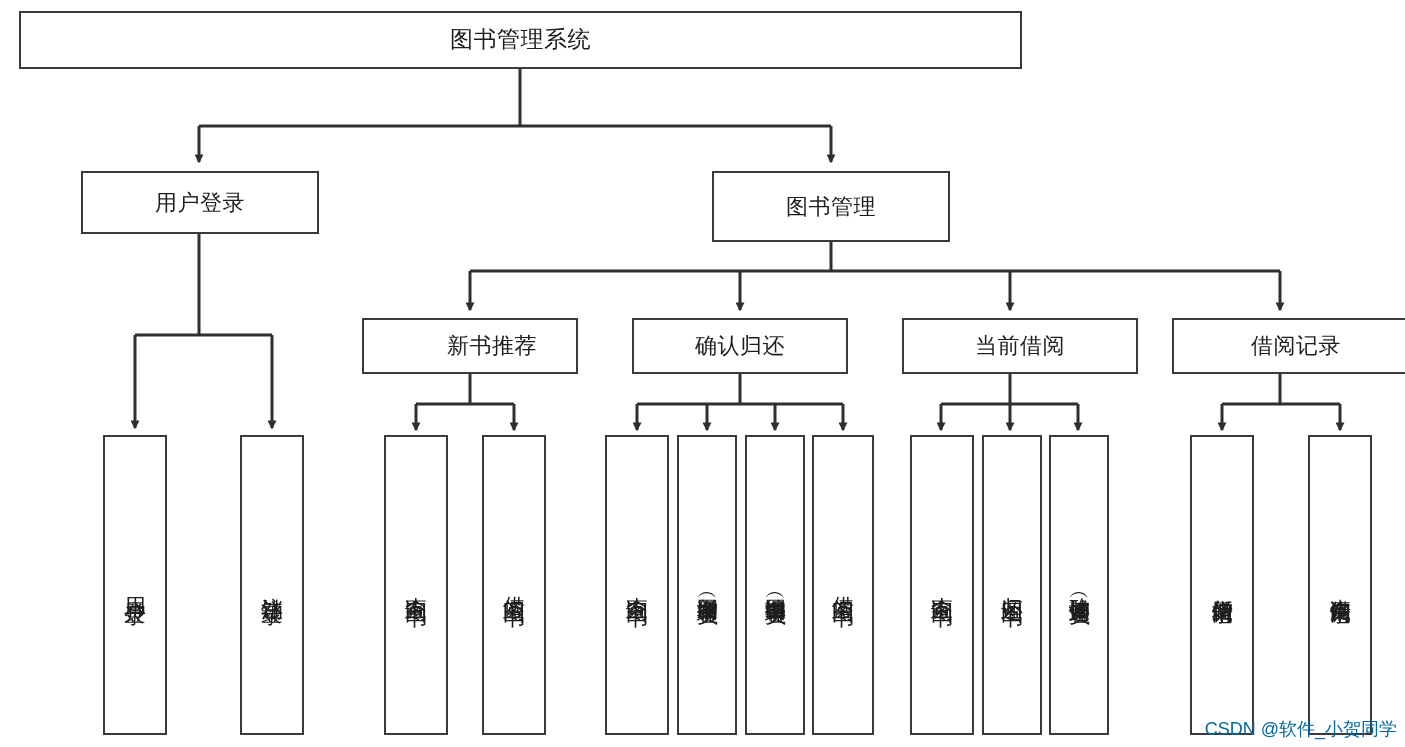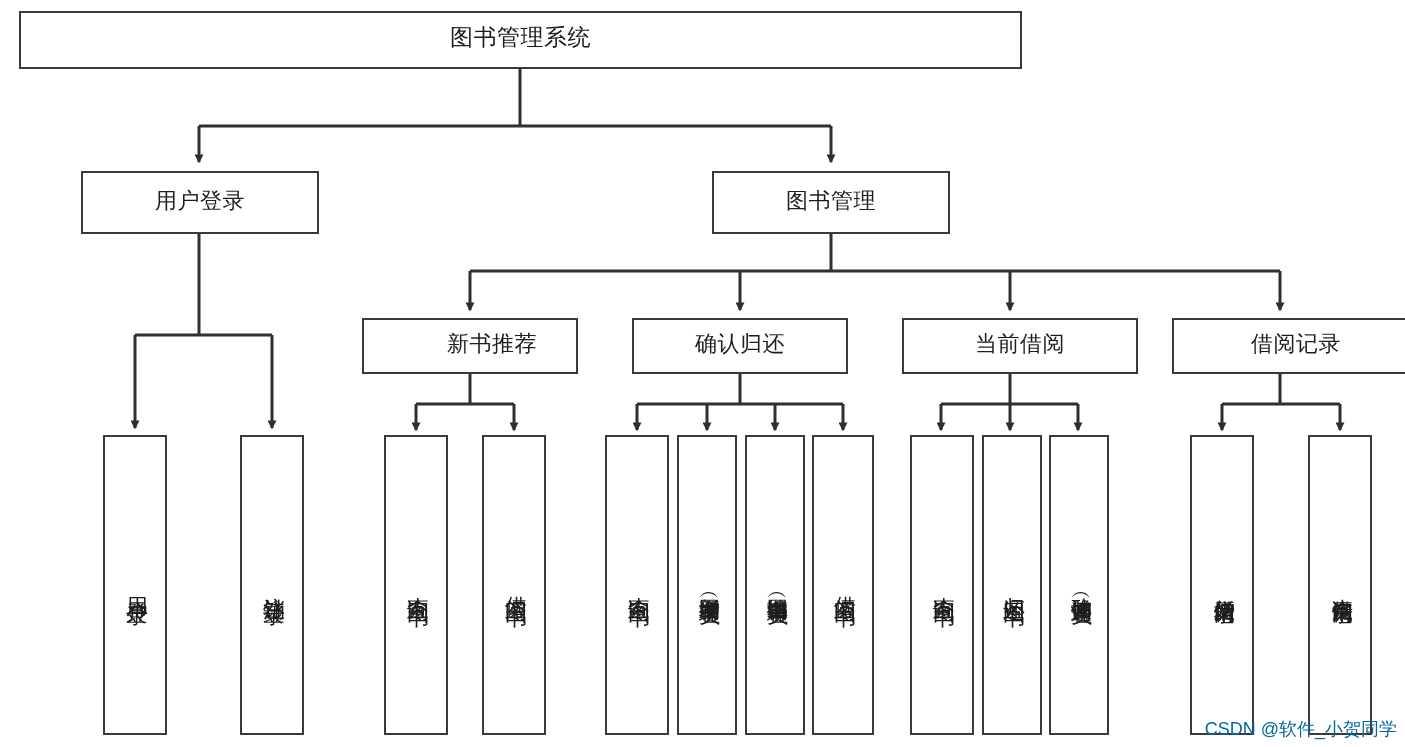--- a/index.html
+++ b/index.html
@@ -29,21 +29,21 @@
     box-sizing: border-box;
     border: 2px solid #3a3a3a;
     background: #ffffff;
     display: flex;
     align-items: center;
     justify-content: center;
     overflow: hidden;
   }
   .node-label {
     color: #1d1d1d;
-    font-family: Liberation Mono, monospace;
+    font-family: Liberation Sans, sans-serif;
     font-size: 21px;
     line-height: 1.18;
     letter-spacing: 0.5px;
     white-space: nowrap;
     text-align: right;
   }
   .node-box.vertical .node-label {
     writing-mode: vertical-rl;
     text-orientation: upright;
     letter-spacing: 3px;
@@ -137,21 +137,21 @@
     </g>
   </svg>
 
   <div class="node-box root" style="left:19px; top:11px; width:1003px; height:58px;">
     <span class="node-label">图书管理系统</span>
   </div>
 
   <div class="node-box level2" style="left:81px; top:171px; width:238px; height:63px;">
     <span class="node-label">用户登录</span>
   </div>
-  <div class="node-box level2" style="left:712px; top:171px; width:238px; height:63px;">
+  <div class="node-box level2" style="left:712px; top:171px; width:238px; height:71px;">
     <span class="node-label">图书管理</span>
   </div>
 
   <div class="node-box level2" style="left:362px; top:318px; width:216px; height:56px;padding-left:44px;">
     <span class="node-label">新书推荐</span>
   </div>
   <div class="node-box level2" style="left:632px; top:318px; width:216px; height:56px;">
     <span class="node-label">确认归还</span>
   </div>
   <div class="node-box level2" style="left:902px; top:318px; width:236px; height:56px;">

